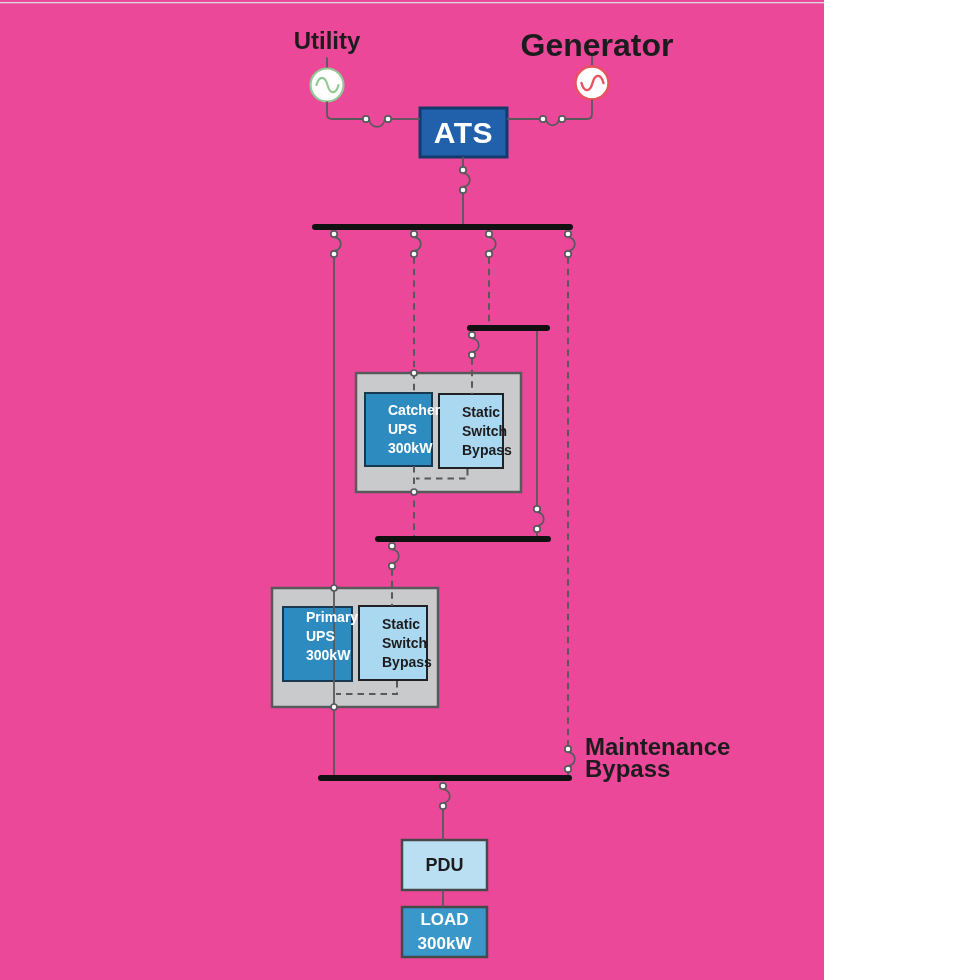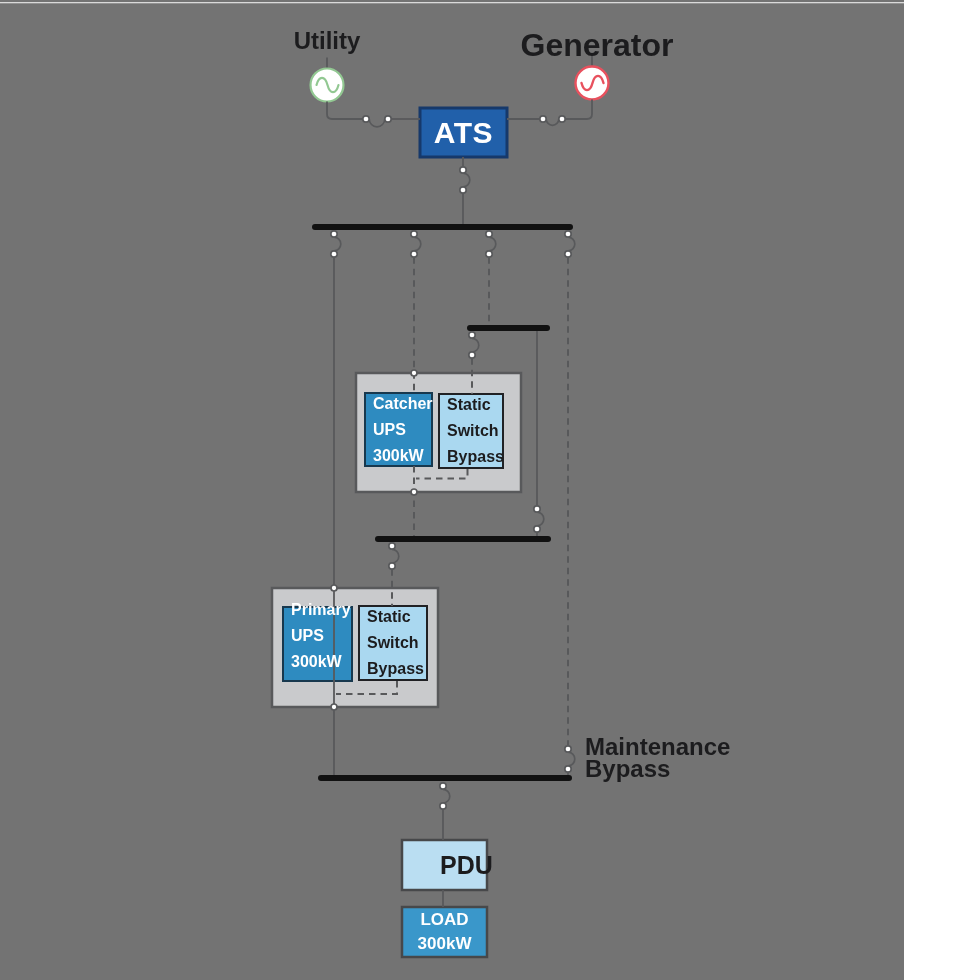--- a/index.html
+++ b/index.html
@@ -1,17 +1,17 @@
 <!DOCTYPE html>
 <html style="--wire: #58595b; --bus: #111111; --upsBlue: #2e8bc0; --upsBorder: #17384e; --lightBlue: #aad8f0; --lightBorder: #202124; --atsBlue: #2160aa; --atsBorder: #16396b; --pduBlue: #badef2; --loadBlue: #3a97ca; --loadBorder: #47484a; --greyBox: #c9cacc; --greyBorder: #58595b; --utilityGreen: #92c892; --generatorRed: #e8515e; --text: #1c1c1e; --hairline: #dadada;"><head>
 <meta charset="utf-8">
 <style>
   html,body { margin:0; padding:0; background:#fff; }
   .canvas {
-    position:relative; width:904px; height:980px; background:#737373;
+    position:relative; width:824px; height:980px; background:#ec4899;
     font-family:"Liberation Sans","DejaVu Sans",sans-serif; overflow:hidden;
   }
   .canvas svg { position:absolute; left:0; top:0; }
 
   
   .wire  { stroke:var(--wire); stroke-width:1.8; fill:none; }
   .wired { stroke:var(--wire); stroke-width:2;   fill:none; stroke-dasharray:6.5 5; }
   .bus   { stroke:var(--bus);  stroke-width:6;   stroke-linecap:round; }
   .brk   { stroke:var(--wire); stroke-width:1.7; fill:none; }
   .node  { fill:#fff; stroke:var(--wire); stroke-width:1.7; }
@@ -27,28 +27,28 @@
   .src-r.w { fill:none; stroke-linecap:round; }
   .hairline { fill:var(--hairline); }
 
   
   .lbl { position:absolute; font-weight:bold; color:var(--text); white-space:pre-line; }
   .lbl-utility   { left:257px; top:27px;  width:140px; font-size:24px; text-align:center; }
   .lbl-generator { left:517px; top:27px;  width:160px; font-size:32px; text-align:center; }
   .lbl-ats  { left:420px; top:108px; width:87px; height:49px; display:flex; align-items:center;
               justify-content:center; color:#fff; font-size:30px; letter-spacing:0.5px; }
   .lbl-box  { display:flex; align-items:center; box-sizing:border-box;
-              padding-left:8px; font-size:16px; line-height:26px; }
+              padding-left:23px; font-size:14px; line-height:19px; }
   .lbl-cups { left:365px; top:393px; width:67px; height:73px; color:#fff; }
   .lbl-cssb { left:439px; top:394px; width:64px; height:74px; }
   .lbl-pups { left:283px; top:599px; width:69px; height:74px; color:#fff; }
   .lbl-pssb { left:359px; top:606px; width:68px; height:74px; }
   .lbl-maint{ left:585px; top:736px; width:150px; font-size:24px; line-height:22px; }
-  .lbl-pdu  { left:424px; top:840px; width:85px; height:50px; display:flex; align-items:center;
-              justify-content:center; font-size:25px; }
+  .lbl-pdu  { left:402px; top:840px; width:85px; height:50px; display:flex; align-items:center;
+              justify-content:center; font-size:18px; }
   .lbl-load { left:402px; top:907px; width:85px; height:50px; display:flex; align-items:center;
               justify-content:center; color:#fff; font-size:17px; line-height:24px; text-align:center; }
 </style>
 </head>
 <body>
 
 <div class="canvas">
 
   <svg width="980" height="980" viewBox="0 0 980 980">
 

